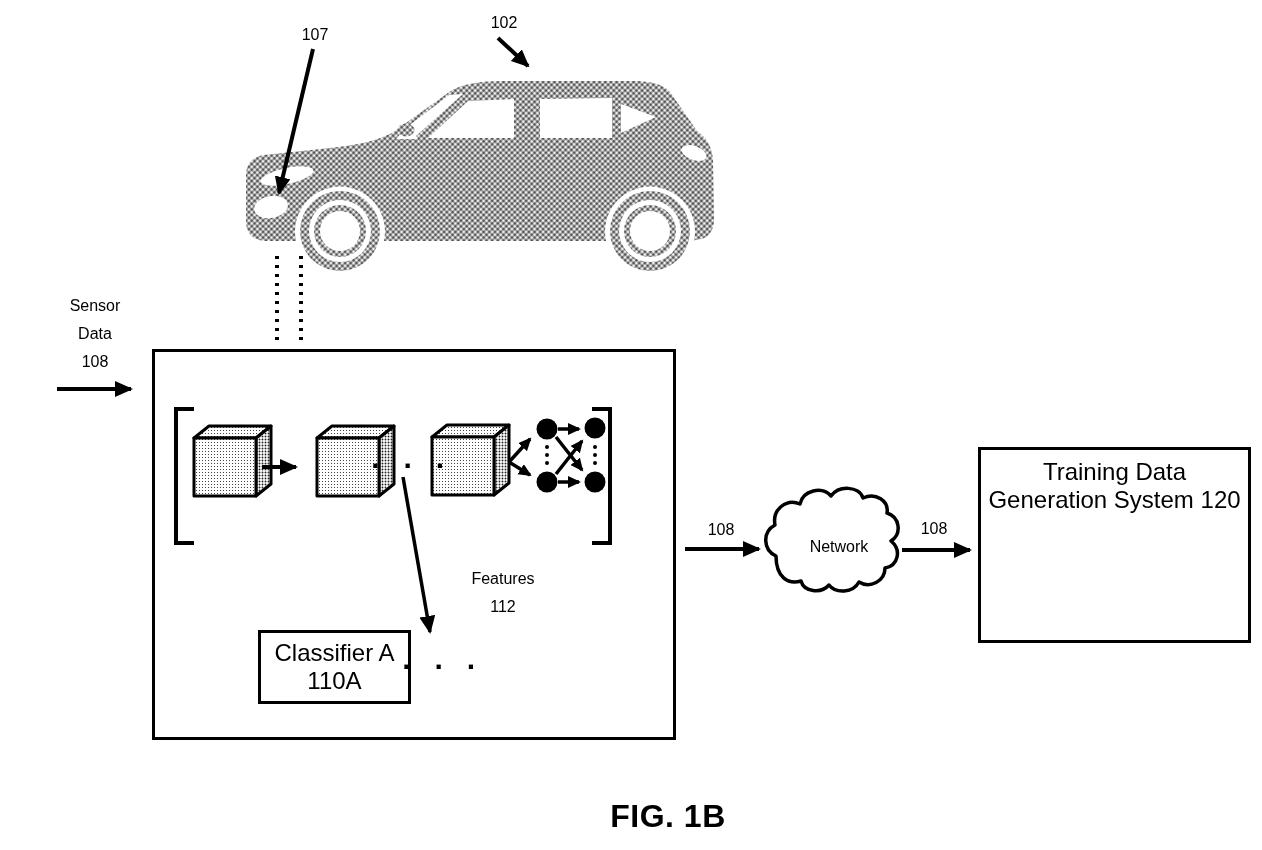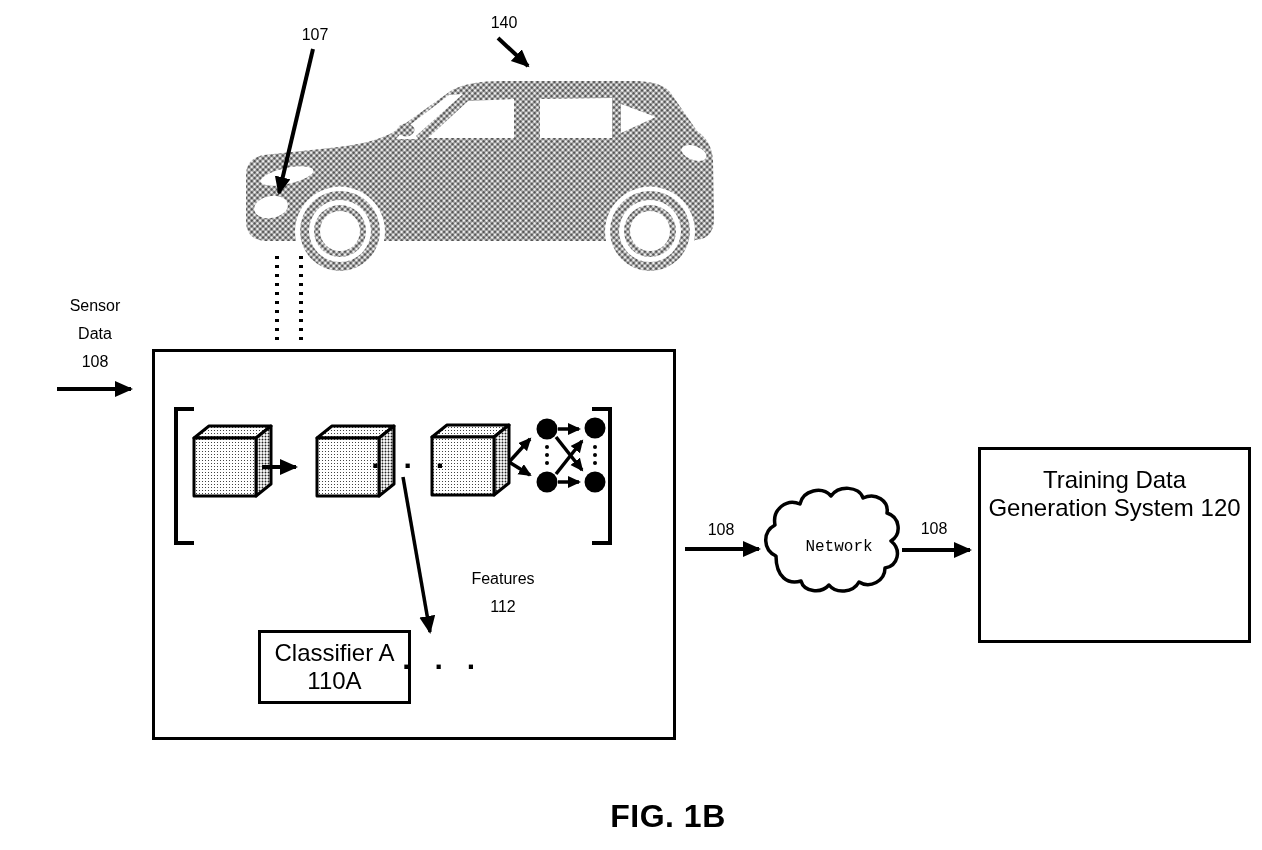--- a/index.html
+++ b/index.html
@@ -25,21 +25,21 @@
 <div id="canvas">
 
   <div class="box" style="left:152px;top:349px;width:524px;height:391px;"></div>
 
   <div class="box clsbox" style="left:258px;top:630px;width:153px;height:74px;">
     <span class="ln">Classifier A</span>
     <span class="ln">110A</span>
   </div>
 
 
-  <div class="box" style="left:978px;top:447px;width:273px;height:196px;padding-top:16px;
+  <div class="box" style="left:978px;top:447px;width:273px;height:196px;padding-top:8px;
        font-size:24px;line-height:28px;text-align:center;">
     <span class="ln">Training Data</span>
     <span class="ln">Generation System</span>
     <span class="ln">120</span>
   </div>
 
   <svg id="art" width="1262" height="850" viewBox="0 0 1262 850">
     <defs>
       <pattern id="ht" width="4" height="4" patternUnits="userSpaceOnUse" patternTransform="rotate(45)">
         <rect width="4" height="4" fill="#ffffff"></rect>
@@ -176,21 +176,21 @@
       C 900,517 902,534 891,541
       C 902,550 898,566 885,568
       C 885,581 870,589 859,582
       C 853,593 836,594 829,585
       C 821,594 804,592 801,581
       C 788,585 776,577 776,556 Z"></path>
   </svg>
 
   <div class="lbl" style="left:315px;top:21px;">107</div>
 
-  <div class="lbl" style="left:504px;top:9px;">140</div>
+  <div class="lbl" style="left:504px;top:9px;">102</div>
 
   <div class="lbl" style="left:95px;top:292px;">
     <span class="ln">Sensor</span>
     <span class="ln">Data</span>
     <span class="ln">108</span>
   </div>
 
 
   <div class="lbl ellip" style="left:412px;top:451px;">· · ·</div>
 
@@ -198,17 +198,17 @@
     <span class="ln">Features</span>
     <span class="ln">112</span>
   </div>
 
   <div class="lbl ellip" style="left:443px;top:652px;">· · ·</div>
 
   <div class="lbl" style="left:721px;top:516px;">108</div>
 
   <div class="lbl" style="left:934px;top:515px;">108</div>
 
-  <div class="lbl" style="left:839px;top:533px;font-family:Liberation Mono, monospace;">Network</div>
+  <div class="lbl" style="left:839px;top:533px;">Network</div>
 
   <div class="lbl caption" style="left:668px;top:802px;">FIG. 1B</div>
 
 </div>
 
 </body></html>

